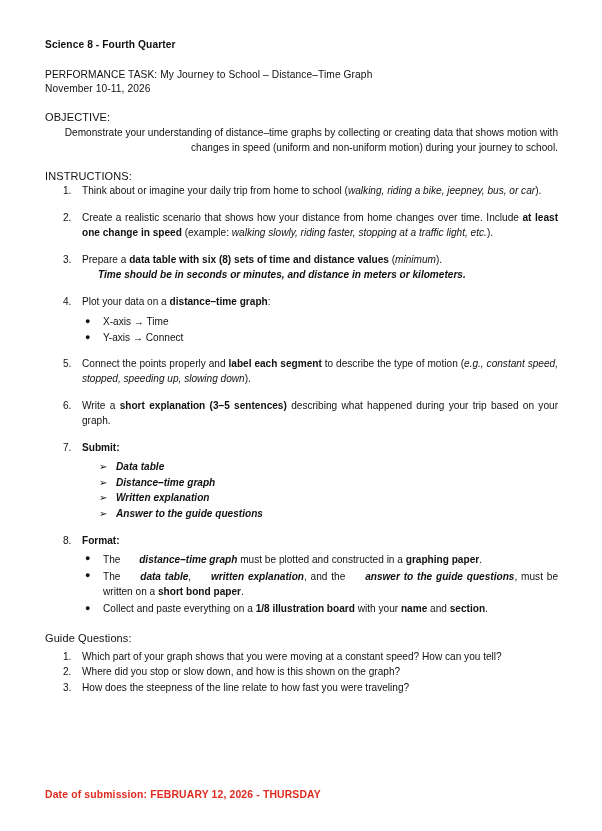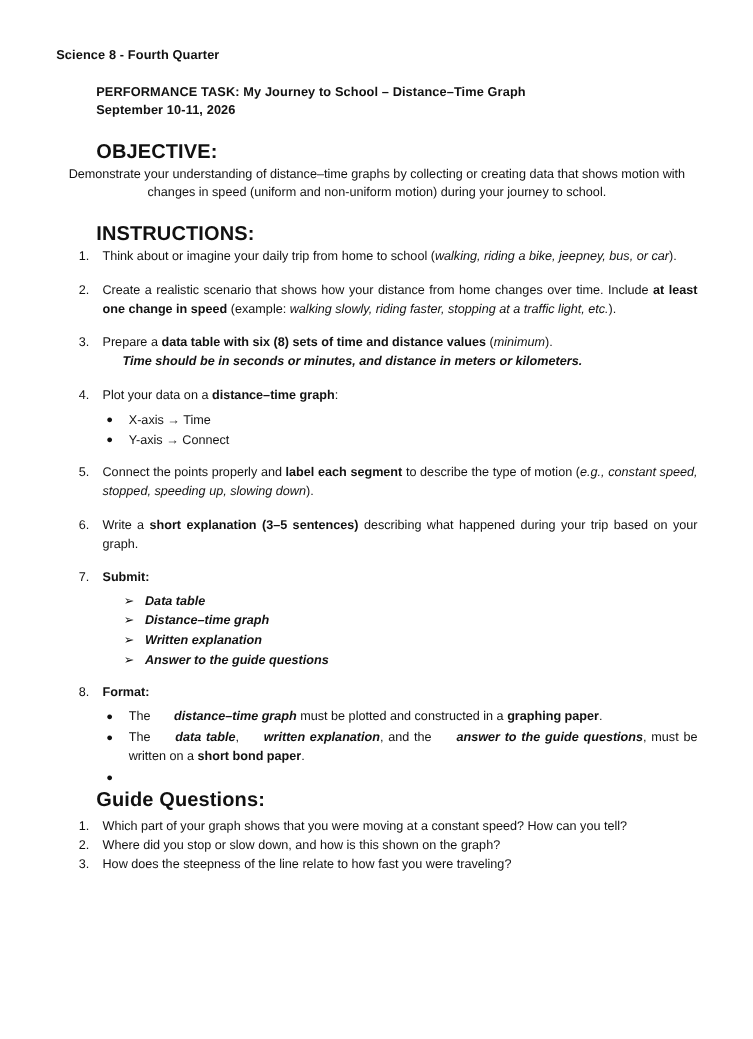--- a/index.html
+++ b/index.html
@@ -29,38 +29,36 @@
     font-weight: bold;
     line-height: 1.35;
     letter-spacing: 0.1px;
   }
 
   .block-gap-lg { height: 16px; }
   .block-gap-md { height: 13px; }
 
   .task-heading {
     font-size: 10.2px;
-    font-weight: bold;
+    font-weight: normal;
     line-height: 1.42;
     letter-spacing: 0.1px;
-    margin-left: 32px;
   }
 
   .section-label {
-    font-size: 16px;
-    font-weight: bold;
+    font-size: 11px;
+    font-weight: normal;
     line-height: 1.45;
     letter-spacing: 0.1px;
-    margin-left: 32px;
   }
 
   .body-text {
     font-size: 10.1px;
     line-height: 1.48;
-    text-align: center;
+    text-align: right;
   }
 
   ol.num-list {
     list-style: none;
     margin: 0;
     padding: 0;
   }
   ol.num-list > li {
     position: relative;
     padding-left: 37px;
@@ -161,21 +159,21 @@
 <body>
 
 <div class="page">
 
   <div class="doc-title">Science 8 - Fourth Quarter</div>
 
   <div class="block-gap-lg"></div>
 
   <div class="task-heading">
     <div>PERFORMANCE TASK: My Journey to School – Distance–Time Graph</div>
-    <div>September 10-11, 2026</div>
+    <div>November 10-11, 2026</div>
   </div>
 
   <div class="block-gap-md"></div>
 
   <div class="section-label">OBJECTIVE:</div>
   <div class="body-text">Demonstrate your understanding of distance–time graphs by collecting or creating data that shows motion with changes in speed (uniform and non-uniform motion) during your journey to school.</div>
 
   <div class="block-gap-md"></div>
 
   <div class="section-label">INSTRUCTIONS:</div>
@@ -192,27 +190,28 @@
       <li><span class="marker">6.</span><span><span>Write a </span><span class="b">short explanation (3–5 sentences)</span><span> describing what happened during your trip based on your graph.</span></span></li>
       <li class="tight"><span class="marker">7.</span><span><span class="b">Submit:</span></span><ul class="arrow-list">
           <li><span class="arrow arrow-glyph">➢</span><span>Data table</span></li>
           <li><span class="arrow arrow-glyph">➢</span><span>Distance–time graph</span></li>
           <li><span class="arrow arrow-glyph">➢</span><span>Written explanation</span></li>
           <li><span class="arrow arrow-glyph">➢</span><span>Answer to the guide questions</span></li>
         </ul></li>
       <li class="tight"><span class="marker">8.</span><span><span class="b">Format:</span></span><ul class="dot-list" style="margin-top: 3px;">
           <li style="margin-bottom: 2px;"><span class="dot">●</span><span><span>The </span><span class="bi">distance–time graph</span><span> must be plotted and constructed in a </span><span class="b">graphing paper</span><span>.</span></span></li>
           <li style="margin-bottom: 2px;"><span class="dot">●</span><span><span>The </span><span class="bi">data table</span><span>, </span><span class="bi">written explanation</span><span>, and the </span><span class="bi">answer to the guide questions</span><span>, must be written on a </span><span class="b">short bond paper</span><span>.</span></span></li>
-          <li style="margin-bottom: 2px;"><span class="dot">●</span></li>
+          <li style="margin-bottom: 2px;"><span class="dot">●</span><span><span>Collect and paste everything on a </span><span class="b">1/8 illustration board</span><span> with your </span><span class="b">name</span><span> and </span><span class="b">section</span><span>.</span></span></li>
         </ul></li>
     </ol>
 
   <div class="block-gap-md"></div>
 
   <div class="section-label">Guide Questions:</div>
   <ol class="gq-list" id="guide-questions-list">
       <li><span class="marker">1.</span><span>Which part of your graph shows that you were moving at a constant speed? How can you tell?</span></li>
       <li><span class="marker">2.</span><span>Where did you stop or slow down, and how is this shown on the graph?</span></li>
       <li><span class="marker">3.</span><span>How does the steepness of the line relate to how fast you were traveling?</span></li>
     </ol>
 
+  <div class="footer-note" style="color: rgb(224, 43, 32);">Date of submission: FEBRUARY 12, 2026 - THURSDAY</div>
 
 </div>
 
 </body></html>

